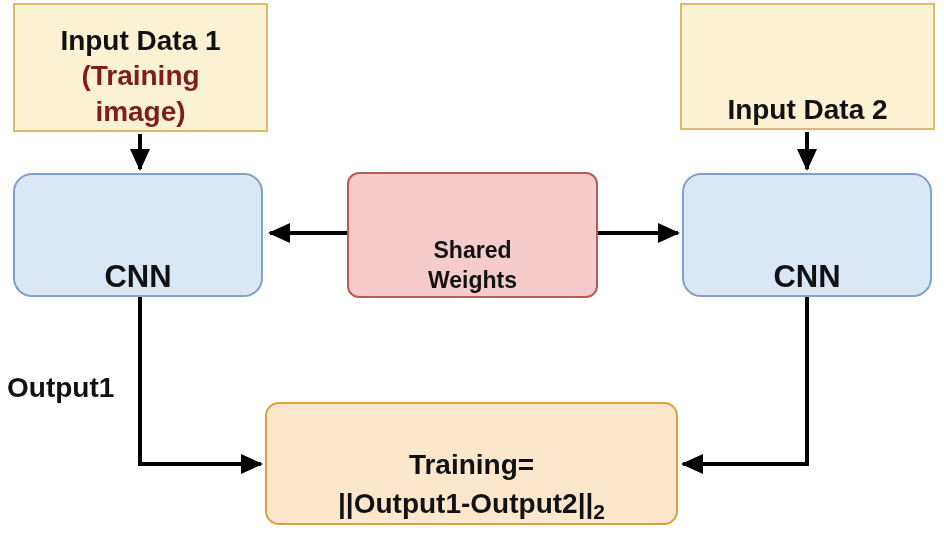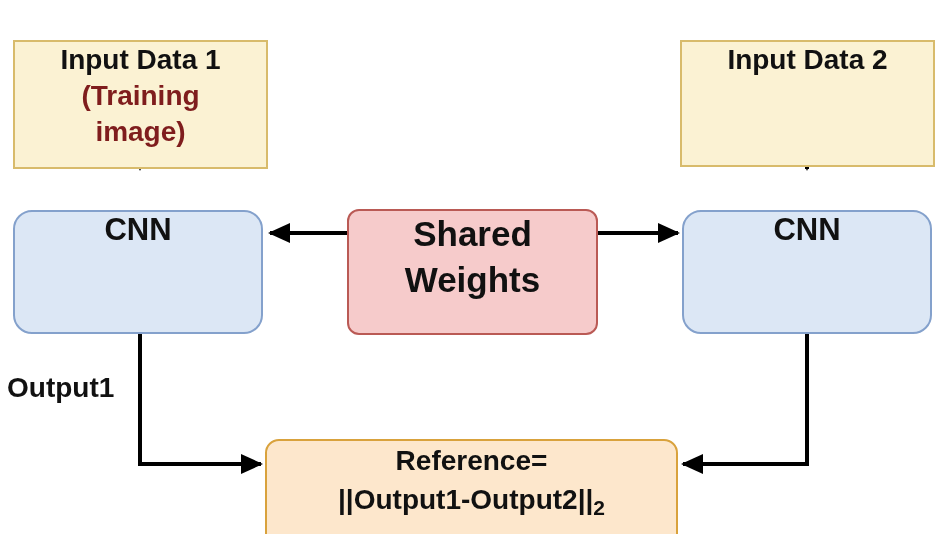--- a/index.html
+++ b/index.html
@@ -18,23 +18,22 @@
     left: 0; top: 0;
     width: 950px; height: 534px;
     pointer-events: none;
   }
   .node {
     position: absolute;
     box-sizing: border-box;
     display: flex;
     flex-direction: column;
     align-items: center;
-    justify-content: flex-start;
+    justify-content: flex-end;
     text-align: center;
-    margin-top: 37px;
   }
   .input-node {
     background: #FBF2D3;
     border: 2px solid #D8BB6B;
     font-size: 28px;
     line-height: 1.28;
   }
   .input-node .subtitle {
     color: #7f1d1d;
     max-width: 185px;
@@ -47,21 +46,21 @@
     border-radius: 19px;
     font-size: 31px;
   }
   #cnn-left  { left: 13px;  top: 173px; width: 250px; height: 124px; }
   #cnn-right { left: 682px; top: 173px; width: 250px; height: 124px; }
   #shared {
     left: 347px; top: 172px; width: 251px; height: 126px;
     background: #F6CBCB;
     border: 2px solid #BA5A55;
     border-radius: 12px;
-    font-size: 35px;
+    font-size: 23px;
     line-height: 1.3;
   }
   #shared .label { max-width: 160px; }
   #distance {
     left: 265px; top: 402px; width: 413px; height: 123px;
     background: #FDE7CC;
     border: 2px solid #D9A23C;
     border-radius: 14px;
     font-size: 28px;
     line-height: 1.4;
@@ -115,17 +114,17 @@
     <div class="label">Shared Weights</div>
   </div>
 
   <div class="node cnn-node" id="cnn-right">
     <div class="label">CNN</div>
   </div>
 
   <div class="edge-label" id="output1-label">Output1</div>
 
   <div class="node" id="distance">
-    <div class="line1">Reference=</div>
+    <div class="line1">Training=</div>
     <div class="line2"><span>||Output1-Output2||</span><sub>2</sub></div>
   </div>
 
 </div>
 
 </body></html>

